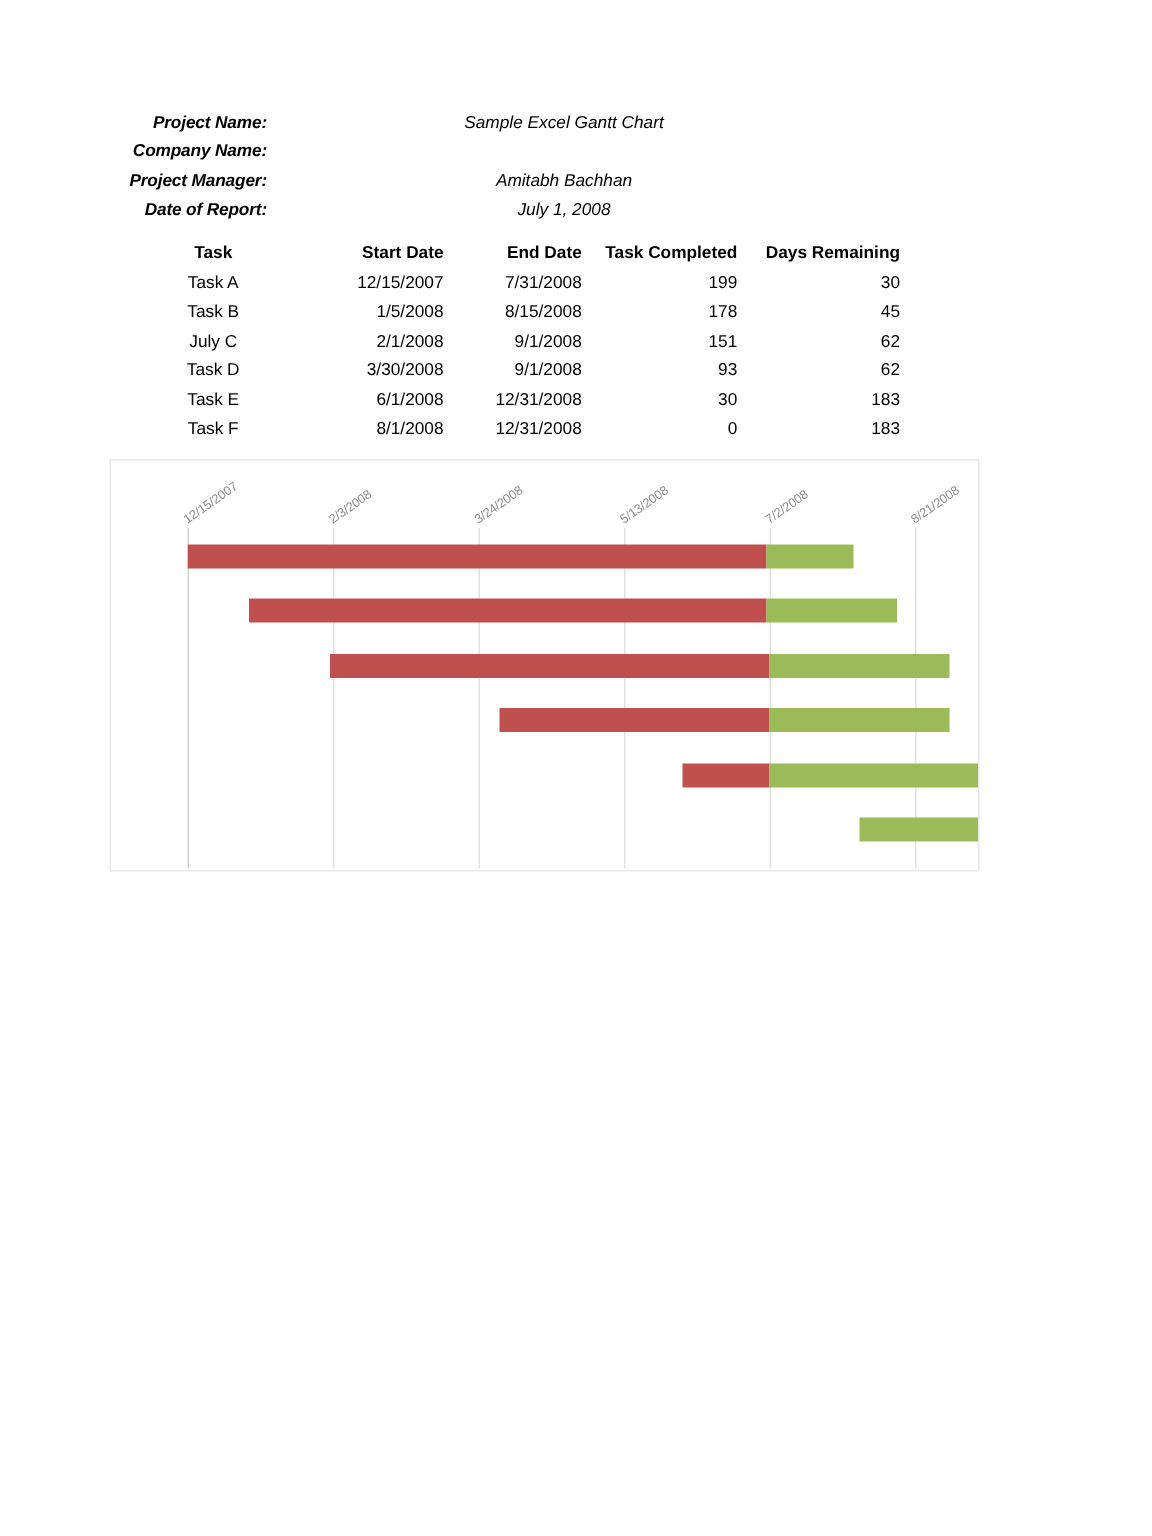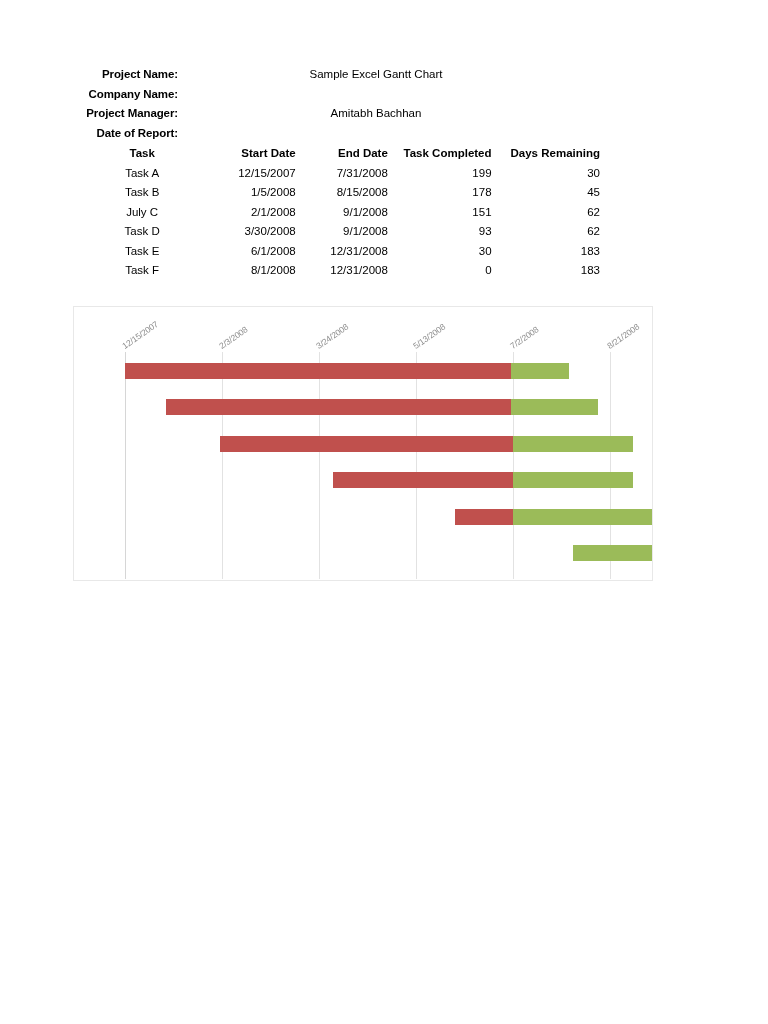--- a/index.html
+++ b/index.html
@@ -16,22 +16,23 @@
 
   
   .header {
     position: absolute;
     left: 0;
     top: 68px;
     width: 600px;
   }
   .header-row {
     display: flex;
-    align-items: flex-start;
+    align-items: flex-end;
     height: 19.5px;
+    font-style: italic;
   }
   .header-label {
     width: 178px;
     text-align: right;
     font-weight: bold;
     font-size: 11.5px;
     color: #000;
     letter-spacing: -0.1px;
   }
   .header-value {
@@ -39,21 +40,21 @@
     text-align: center;
     font-size: 11.5px;
     color: #000;
     padding-right: 26px;
   }
 
   
   .table {
     position: absolute;
     left: 90px;
-    top: 144px;
+    top: 160px;
     width: 510px;
     border-collapse: collapse;
   }
   .table th, .table td {
     font-size: 11.5px;
     padding: 0;
     height: 19.5px;
     line-height: 19.5px;
     color: #000;
     white-space: nowrap;
@@ -140,20 +141,21 @@
   </div>
   <div class="header-row">
     <div class="header-label">Company Name:</div>
   </div>
   <div class="header-row">
     <div class="header-label">Project Manager:</div>
     <div class="header-value">Amitabh Bachhan</div>
   </div>
   <div class="header-row">
     <div class="header-label">Date of Report:</div>
+    <div class="header-value">July 1, 2008</div>
   </div>
 </div>
 
 <table class="table">
   <thead>
     <tr>
       <th class="col-task">Task</th>
       <th class="col-start">Start Date</th>
       <th class="col-end">End Date</th>
       <th class="col-done">Task Completed</th>

